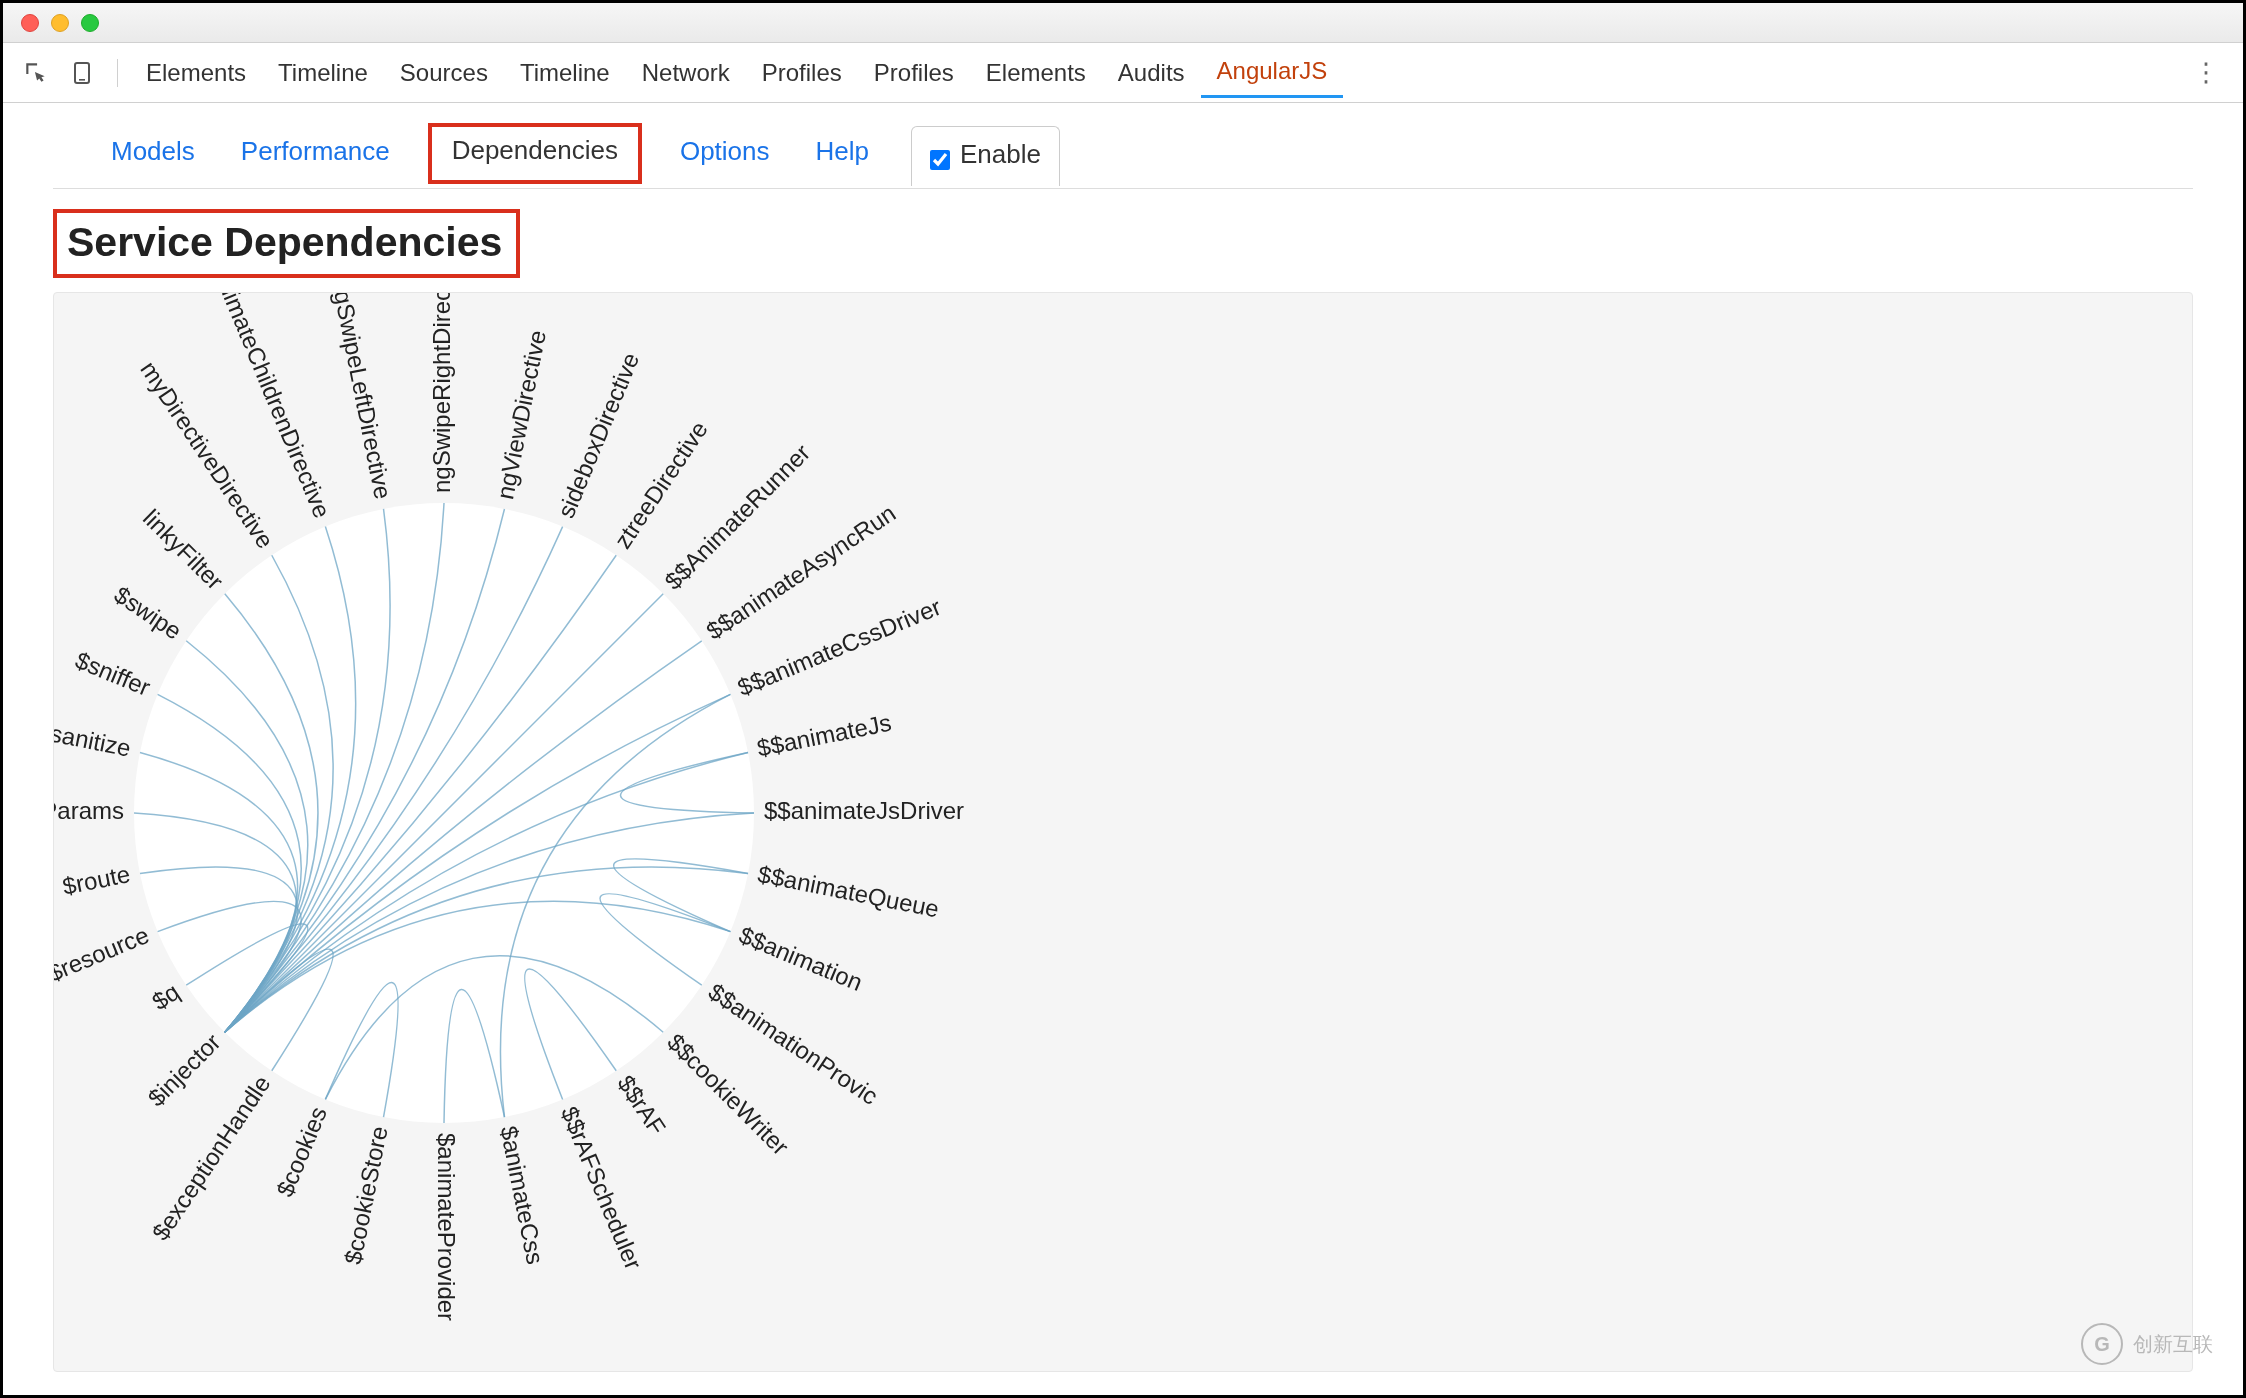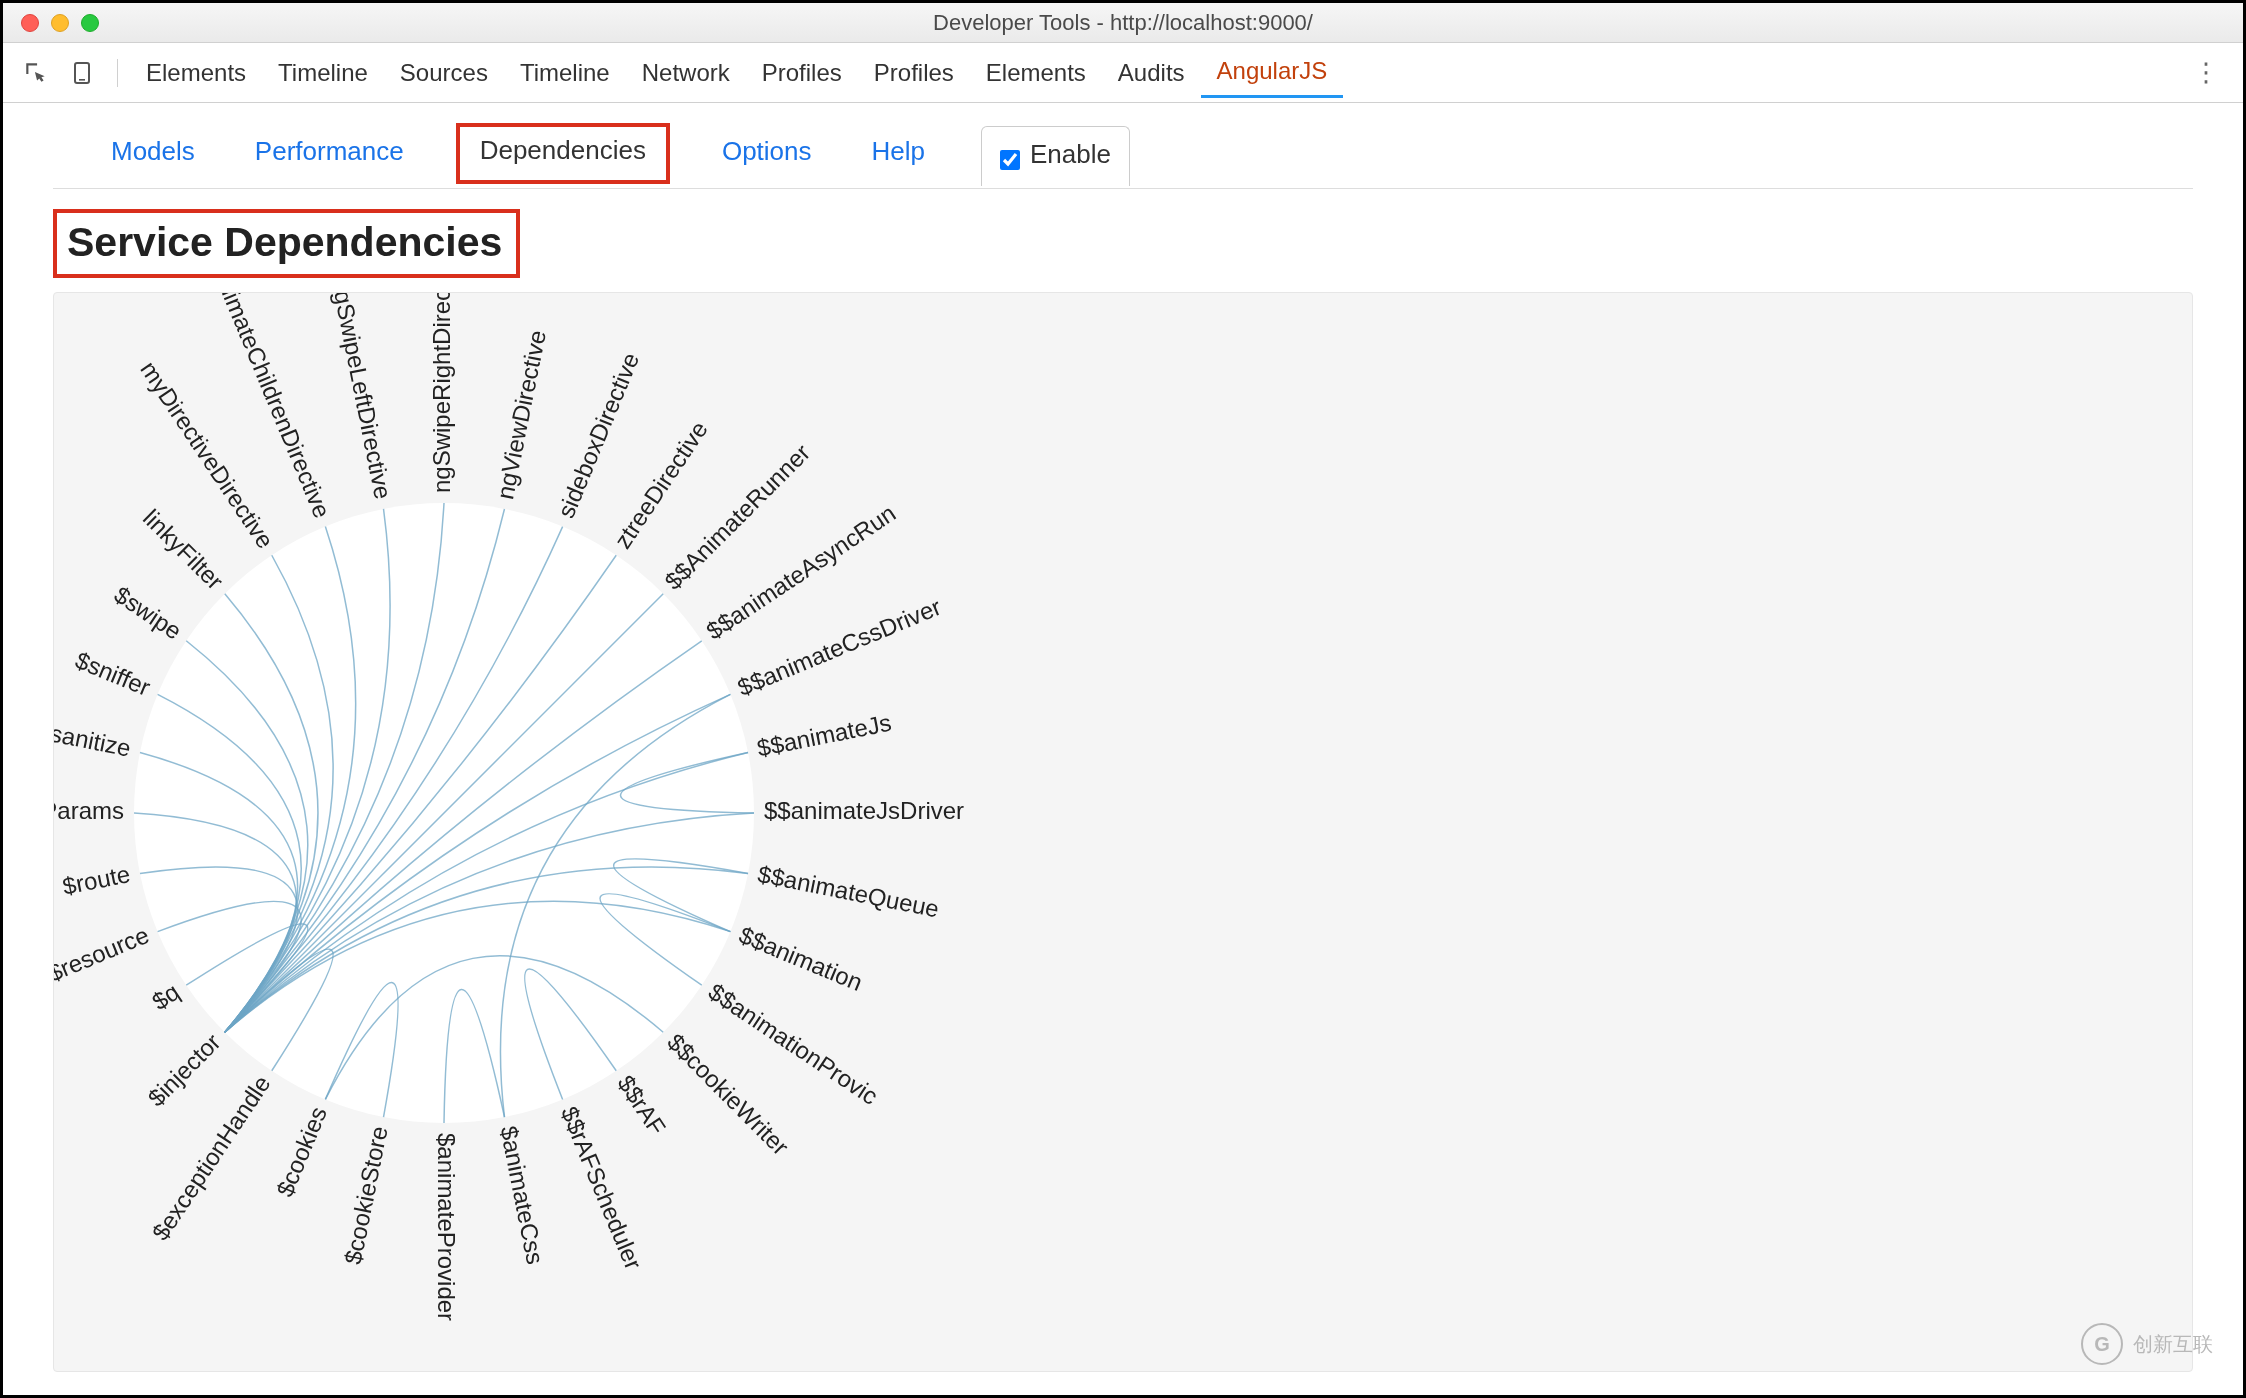--- a/index.html
+++ b/index.html
@@ -76,21 +76,21 @@
       margin-left: auto;
       font-size: 26px;
       padding: 0 14px;
       cursor: pointer;
       color: #666;
     }
     
     .subnav {
       display: flex;
       align-items: center;
-      gap: 44px;
+      gap: 30px;
       padding: 20px 50px 0 50px;
       font-size: 26px;
       border-bottom: 1px solid #ddd;
       margin: 0 50px;
     }
     .subnav a {
       color: #1a73e8;
       text-decoration: none;
       padding: 12px 8px 20px 8px;
       cursor: pointer;
@@ -180,21 +180,20 @@
   </style>
 </head>
 <body>
 
 <div class="title-bar">
   <div class="traffic-lights">
     <div class="traffic-light tl-close"></div>
     <div class="traffic-light tl-min"></div>
     <div class="traffic-light tl-max"></div>
   </div>
-  <div class="window-title">Developer Tools - http://localhost:9000/</div>
 </div>
 
 <div class="devtools-tabs">
   <span class="dt-icon">
     <svg width="26" height="26" viewBox="0 0 24 24">
         <path d="M3 3h10v2H5v8H3V3zm8 8l9 4-3 1 2 3-2 1-2-3-2 2-2-8z" fill="#555"></path>
       </svg>
   </span>
   <span class="dt-icon">
     <svg width="24" height="26" viewBox="0 0 24 24">

